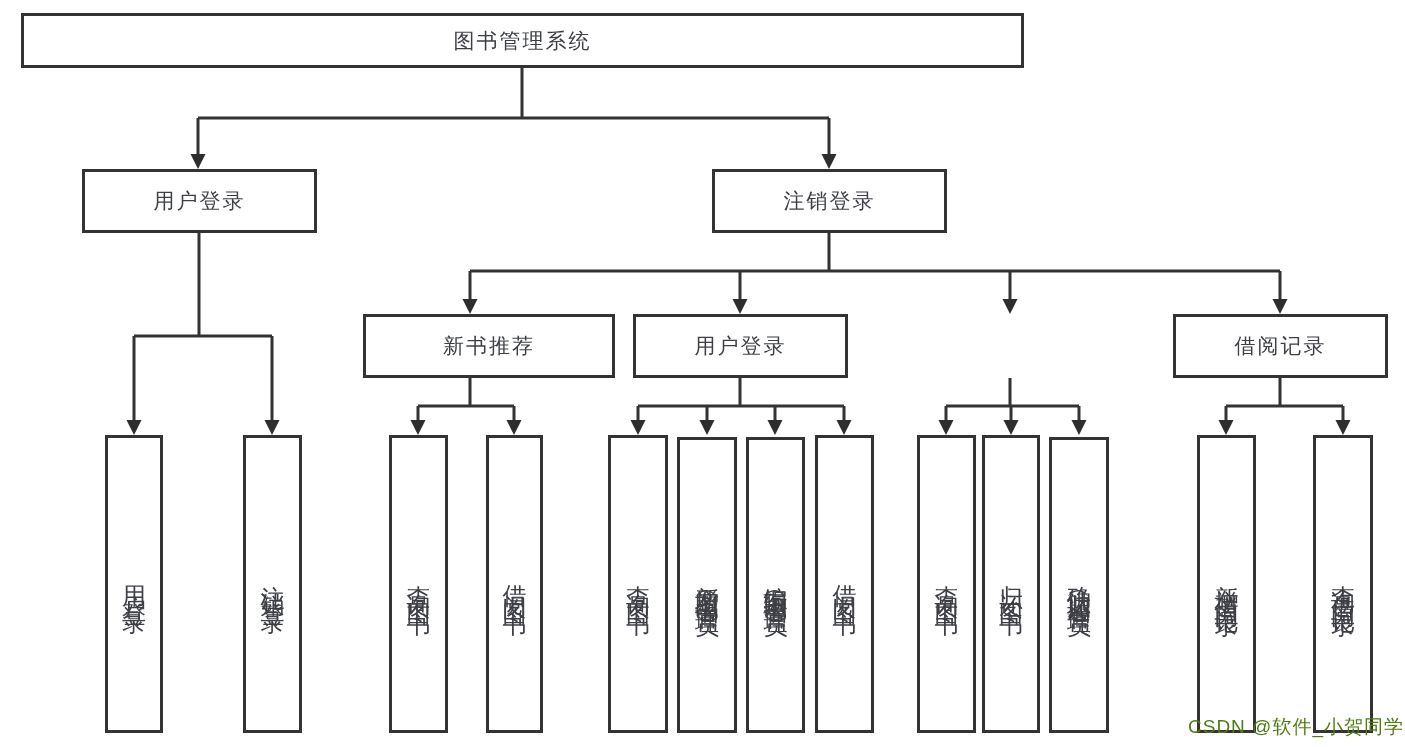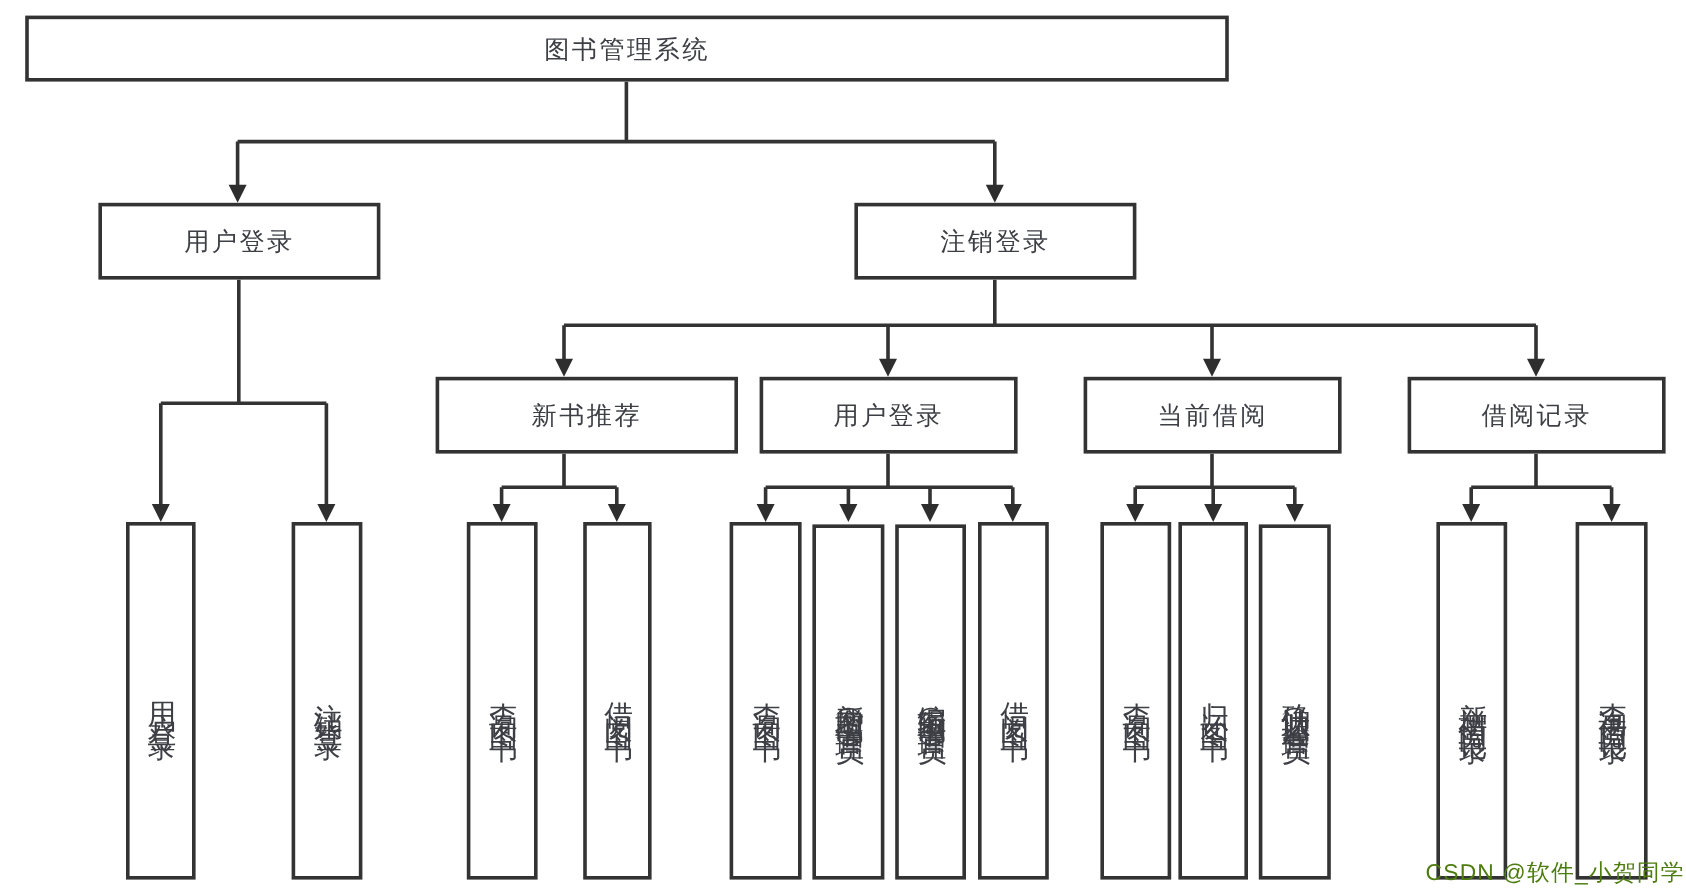--- a/index.html
+++ b/index.html
@@ -81,21 +81,20 @@
     </g>
   </svg>
 
   <div class="node hnode" style="left:21px;top:13px;width:1003px;height:55px">图书管理系统</div>
 
   <div class="node hnode" style="left:82px;top:169px;width:235px;height:64px">用户登录</div>
   <div class="node hnode" style="left:712px;top:169px;width:235px;height:64px">注销登录</div>
 
   <div class="node hnode" style="left:363px;top:314px;width:252px;height:64px">新书推荐</div>
   <div class="node hnode" style="left:633px;top:314px;width:215px;height:64px">用户登录</div>
-  <div class="node hnode" style="left:903px;top:314px;width:215px;height:64px">当前借阅</div>
   <div class="node hnode" style="left:1173px;top:314px;width:215px;height:64px">借阅记录</div>
 
   <div class="node leaf ls-8" style="left:105px;top:435px;width:58px;height:298px">
     <span>用户登录</span>
   </div>
   <div class="node leaf ls-8" style="left:243px;top:435px;width:59px;height:298px">
     <span>注销登录</span>
   </div>
 
   <div class="node leaf ls-8" style="left:389px;top:435px;width:59px;height:298px">

